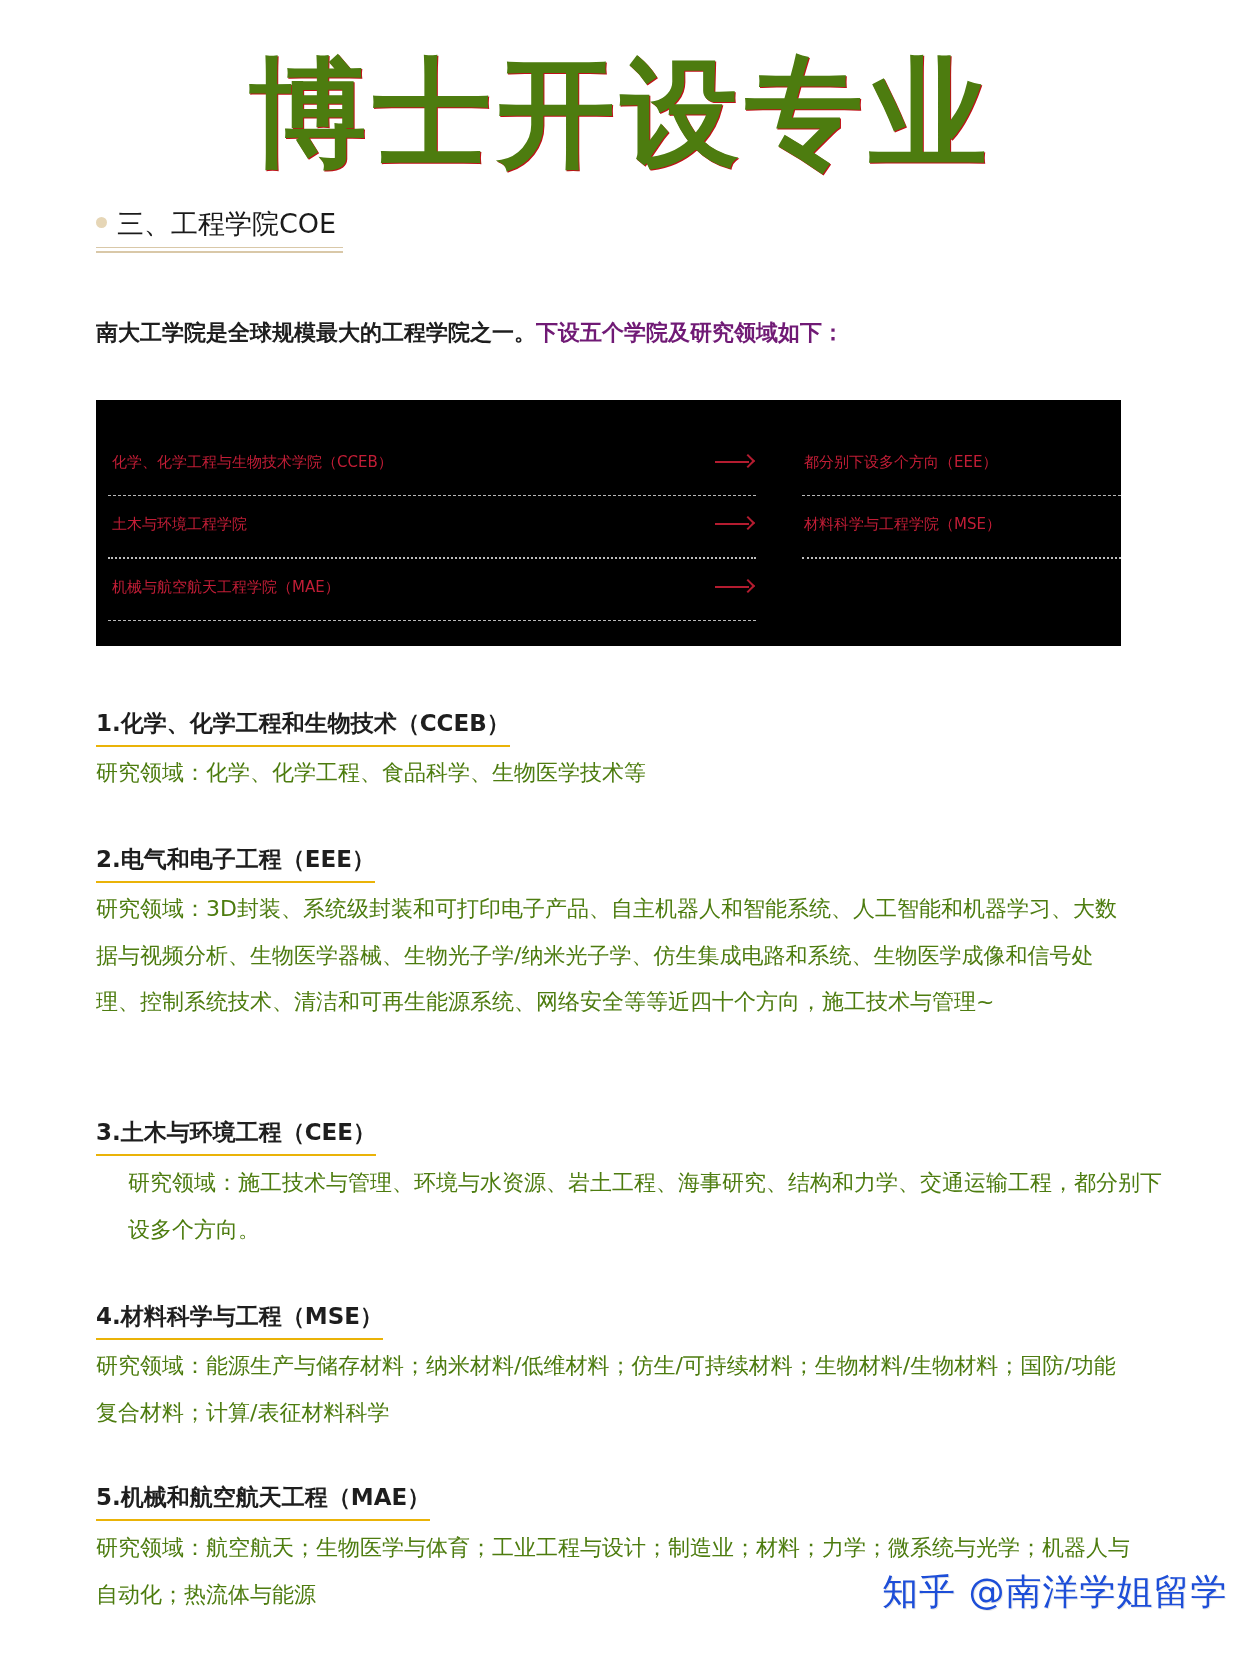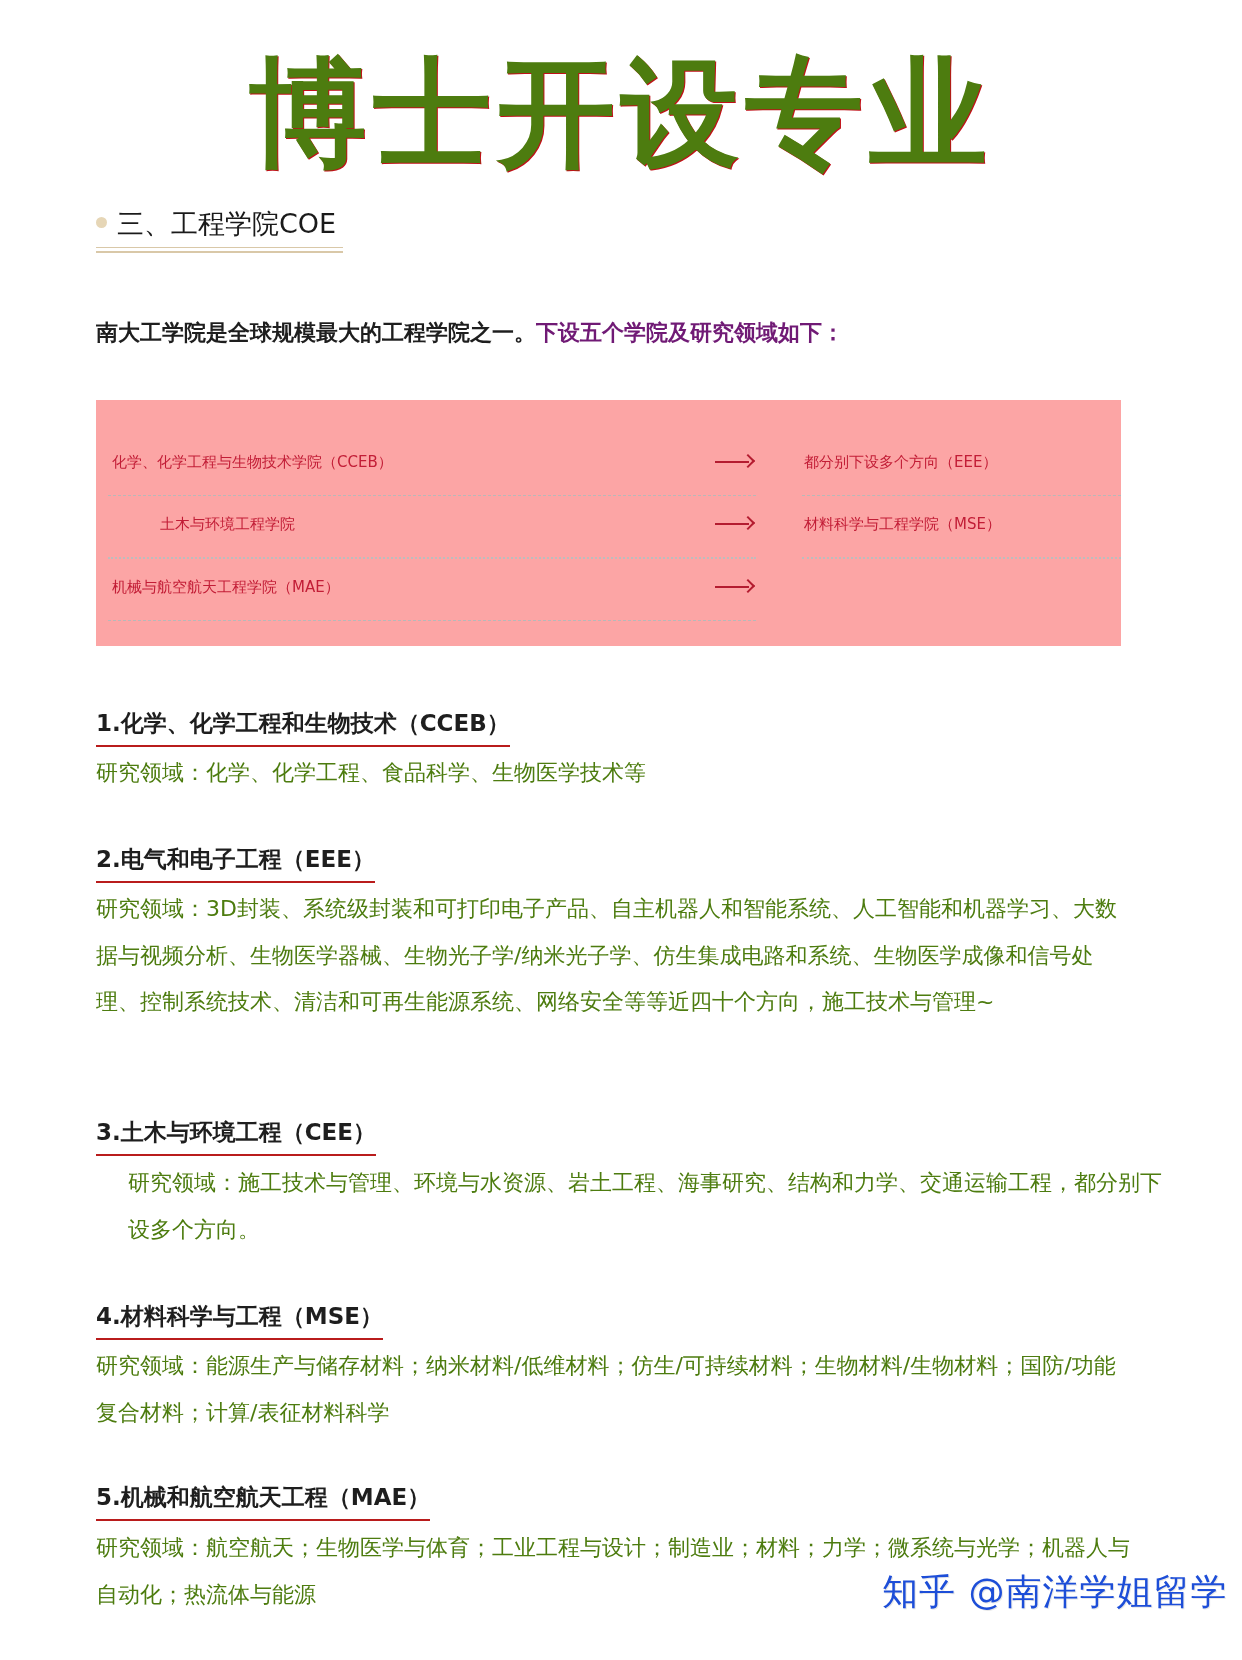--- a/index.html
+++ b/index.html
@@ -16,29 +16,29 @@
   }
   .sec-head { left:96px; top:204px; height:40px; display:flex; align-items:center; }
   .sec-dot { width:11px; height:11px; border-radius:50%; background:#e6d6b6; margin-right:10px; margin-top:-4px; }
   .sec-text { font-size:27px; font-weight:normal; color:#1a1a1a; }
   .sec-rule1 { left:96px; top:247px; width:247px; height:1px; background:#d9c8a8; }
   .sec-rule2 { left:96px; top:251px; width:247px; height:2px; background:#d9c8a8; }
 
   .intro { left:96px; top:316px; font-size:22px; line-height:34px; font-weight:bold; color:#1e1e1e; white-space:nowrap; }
   .intro .blue { color:#701a75; font-weight:bold; }
 
-  .grey-box { left:96px; top:400px; width:1025px; height:246px; background:#fca5a5; }
+  .grey-box { left:96px; top:400px; width:1025px; height:246px; background:#000000; }
   .row { position:absolute; height:34px; display:flex; align-items:center; font-size:15px; color:#c21d36; white-space:nowrap; }
   .arrow { position:absolute; width:38px; height:14px; }
   .arrow .shaft { position:absolute; left:0; top:6px; width:34px; height:2px; background:#b41c30; }
   .arrow .head { position:absolute; right:0; top:1px; width:8px; height:8px; border-top:2px solid #b41c30; border-right:2px solid #b41c30; transform:rotate(45deg); }
   .dash { position:absolute; height:0; border-top:1px dashed #b8b8b8; }
   .dot { position:absolute; height:0; border-top:2px dotted #bdbdbd; }
 
-  .h { position:absolute; left:96px; font-size:23px; font-weight:bold; color:#1e1e1e; line-height:32px; padding-bottom:6px; border-bottom:2px solid #b91c1c; white-space:nowrap; }
+  .h { position:absolute; left:96px; font-size:23px; font-weight:bold; color:#1e1e1e; line-height:32px; padding-bottom:6px; border-bottom:2px solid #eab308; white-space:nowrap; }
   .p { position:absolute; left:96px; width:1040px; font-size:22px; line-height:46.5px; color:#4d7c0f; }
   .watermark { left:882px; top:1568px; font-size:36px; color:#1d4ed8; letter-spacing:1px; white-space:nowrap; text-shadow:1px 1px 0 #e8e8e8; }
 </style>
 </head>
 <body>
 
 <div class="abs main-title">博士开设专业</div>
 
 <div class="abs sec-head">
   <span class="sec-dot"></span>
@@ -53,21 +53,21 @@
 
 <div class="abs grey-box">
 
   <div class="row" style="left:16px; top:45px;">化学、化学工程与生物技术学院（CCEB）</div>
   <div class="arrow" style="left:619px; top:55px;">
       <span class="shaft"></span>
       <span class="head"></span>
     </div>
   <div class="dash" style="left:12px; top:95px; width:648px;"></div>
 
-  <div class="row" style="left:16px; top:107px;margin-left:48px;">土木与环境工程学院</div>
+  <div class="row" style="left:16px; top:107px;">土木与环境工程学院</div>
   <div class="arrow" style="left:619px; top:117px;">
       <span class="shaft"></span>
       <span class="head"></span>
     </div>
   <div class="dot" style="left:12px; top:157px; width:648px;"></div>
 
   <div class="row" style="left:16px; top:170px;">机械与航空航天工程学院（MAE）</div>
   <div class="arrow" style="left:619px; top:180px;">
       <span class="shaft"></span>
       <span class="head"></span>

